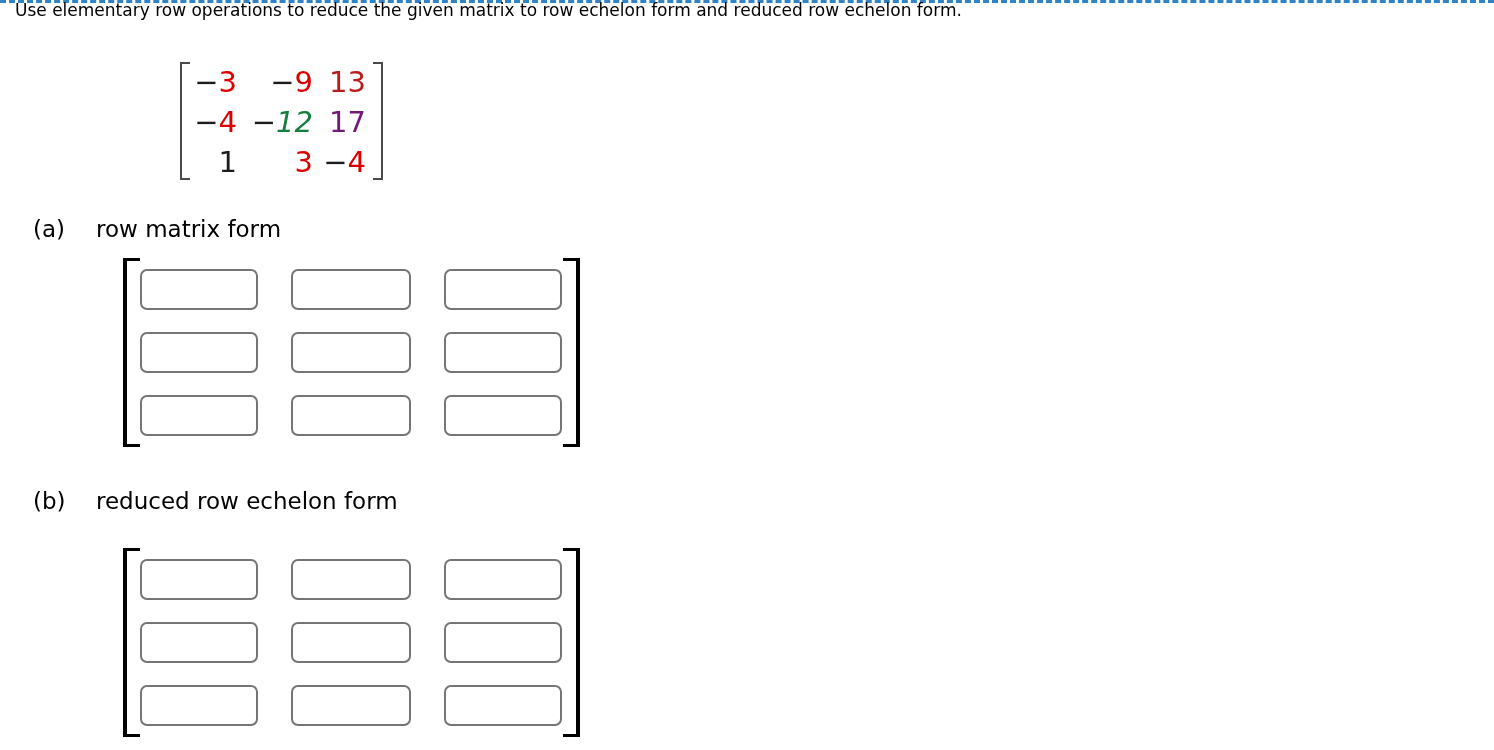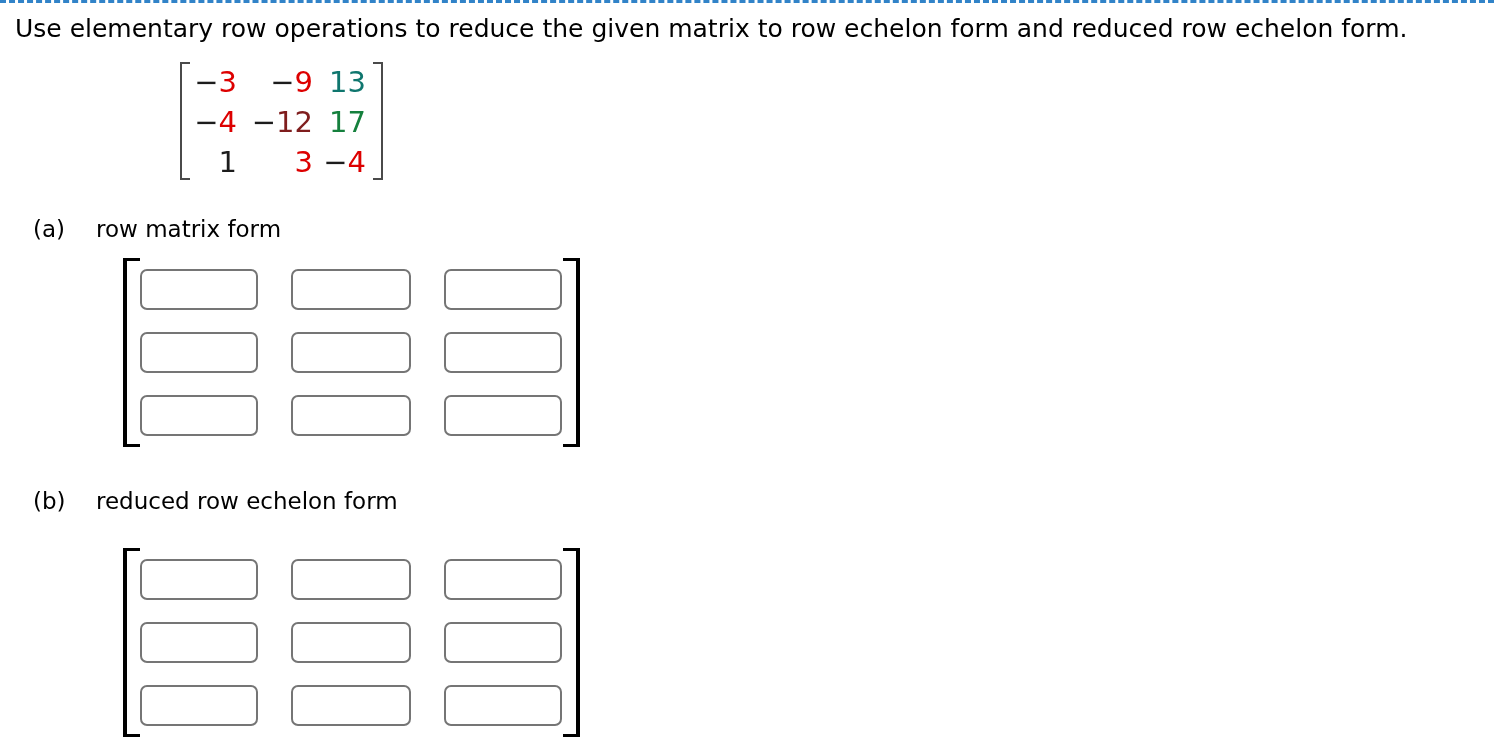--- a/index.html
+++ b/index.html
@@ -9,22 +9,22 @@
     position: relative;
     overflow: hidden;
     font-family: "DejaVu Sans", "Liberation Sans", sans-serif;
     color: #000;
   }
   .top-divider {
     position: absolute; top: 0; left: 0; width: 100%;
     border-top: 3px dashed #3183c8;
   }
   .problem-statement {
-    position: absolute; left: 15px; top: 14px;
-    font-size: 25px; white-space: nowrap;
+    position: absolute; left: 15px; top: 0;
+    font-size: 17px; white-space: nowrap;
   }
   
   .gm-bracket-l {
     position: absolute; left: 180px; top: 62px; width: 10px; height: 118px;
     border: 2px solid #4a4a4a; border-right: none; box-sizing: border-box;
   }
   .gm-bracket-r {
     position: absolute; left: 373px; top: 62px; width: 10px; height: 118px;
     border: 2px solid #4a4a4a; border-left: none; box-sizing: border-box;
   }
@@ -72,24 +72,24 @@
 <div class="top-divider" style="border-color: rgb(49, 131, 200);"></div>
 
 <div class="problem-statement">Use elementary row operations to reduce the given matrix to row echelon form and reduced row echelon form.</div>
 
 <div>
   <div class="gm-bracket-l" style="border-color: rgb(74, 74, 74);"></div>
   <div class="gm-bracket-r" style="border-color: rgb(74, 74, 74);"></div>
   <div class="gm-grid">
     <div class="gm-cell"><span style="color: rgb(28, 28, 28);">−</span><span style="color: rgb(221, 0, 0);">3</span></div>
     <div class="gm-cell"><span style="color: rgb(28, 28, 28);">−</span><span style="color: rgb(221, 0, 0);">9</span></div>
-    <div class="gm-cell"><span style="color: rgb(28, 28, 28);"></span><span style="color: #0f766e;">13</span></div>
+    <div class="gm-cell"><span style="color: rgb(28, 28, 28);"></span><span style="color: #b91c1c;">13</span></div>
     <div class="gm-cell"><span style="color: rgb(28, 28, 28);">−</span><span style="color: rgb(221, 0, 0);">4</span></div>
-    <div class="gm-cell"><span style="color: rgb(28, 28, 28);">−</span><span style="color: #7f1d1d;">12</span></div>
-    <div class="gm-cell"><span style="color: rgb(28, 28, 28);"></span><span style="color: #15803d;">17</span></div>
+    <div class="gm-cell"><span style="color: rgb(28, 28, 28);">−</span><span style="color: #15803d; font-style: italic;">12</span></div>
+    <div class="gm-cell"><span style="color: rgb(28, 28, 28);"></span><span style="color: #701a75;">17</span></div>
     <div class="gm-cell"><span style="color: rgb(28, 28, 28);"></span><span style="color: rgb(28, 28, 28);">1</span></div>
     <div class="gm-cell"><span style="color: rgb(28, 28, 28);"></span><span style="color: rgb(221, 0, 0);">3</span></div>
     <div class="gm-cell"><span style="color: rgb(28, 28, 28);">−</span><span style="color: rgb(221, 0, 0);">4</span></div>
   </div>
 </div>
 
 <div class="section-row" id="section-a-row">
   <span class="q-letter">(a)</span><span>row matrix form</span>
 </div>
 

